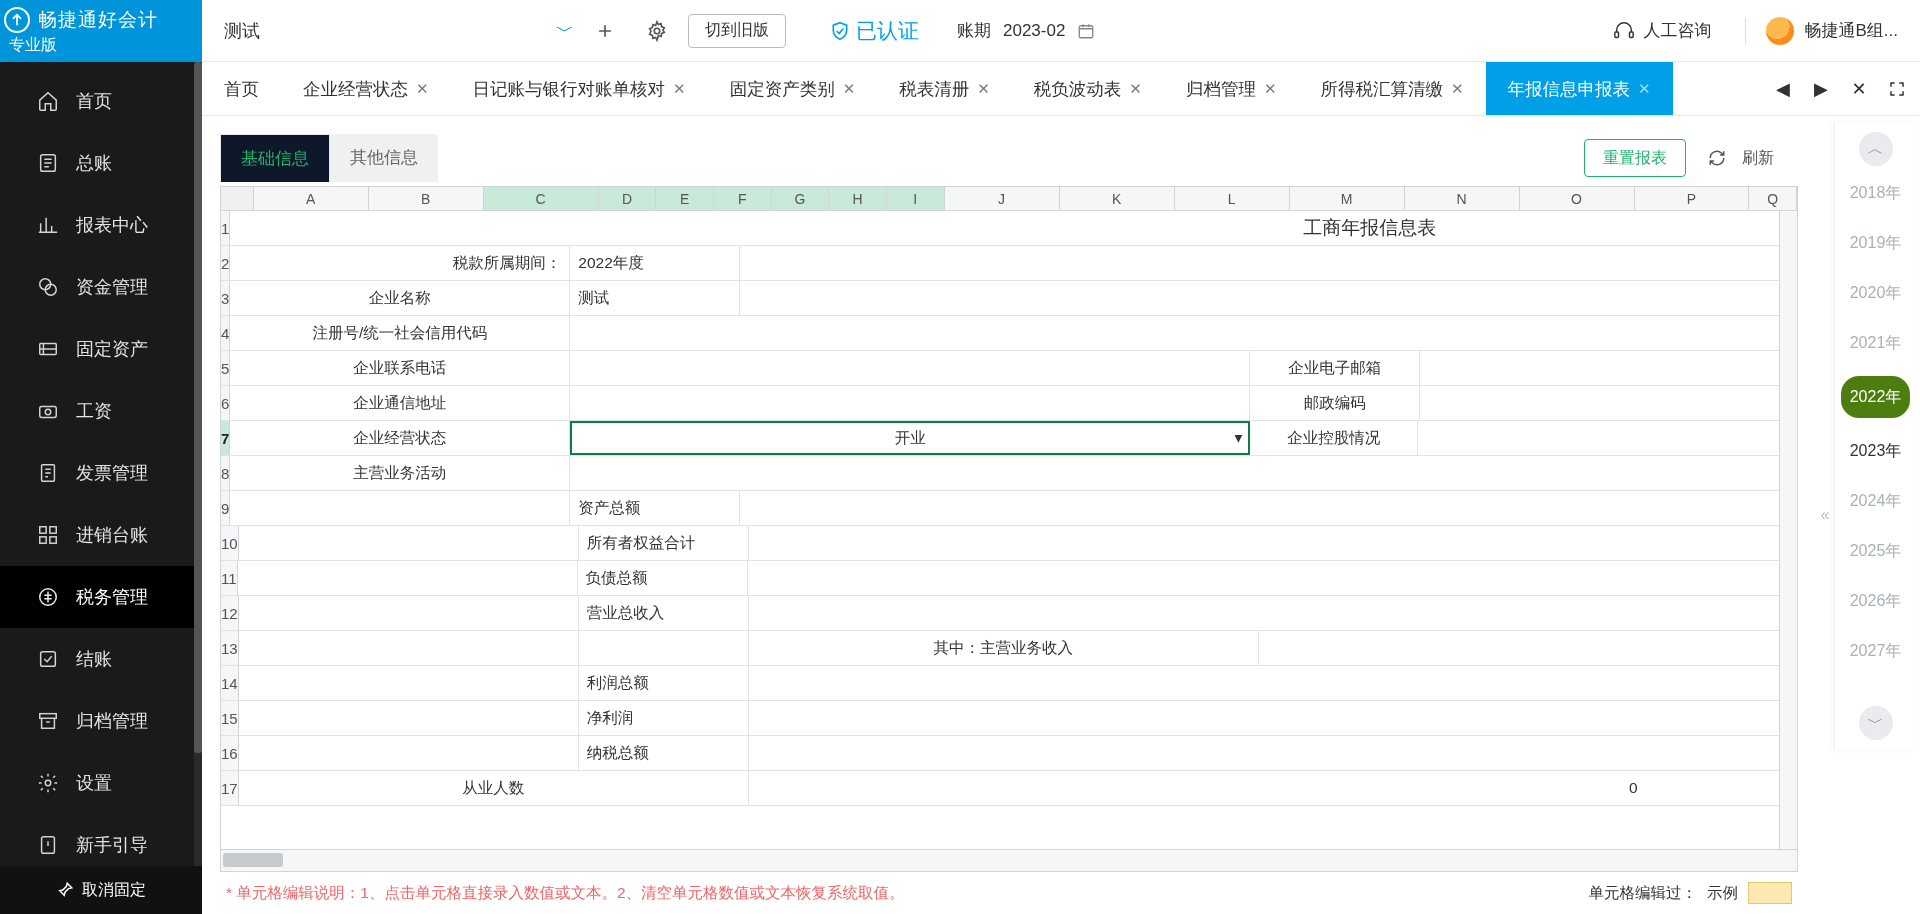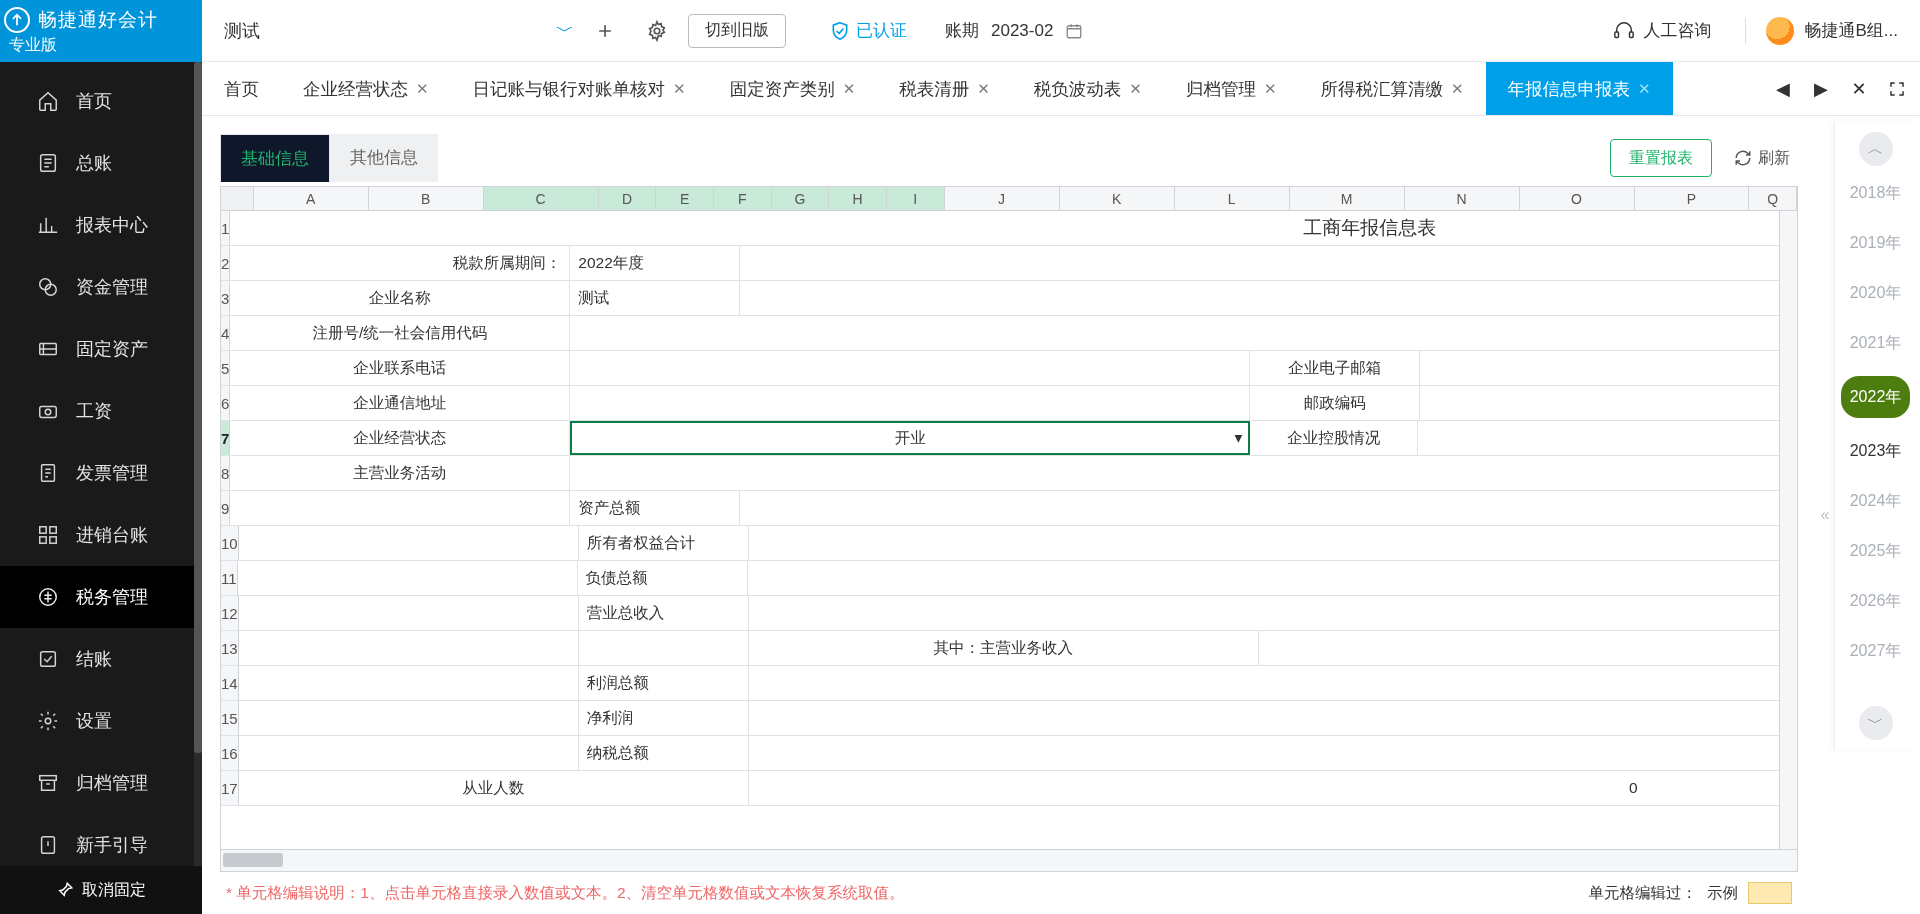--- a/index.html
+++ b/index.html
@@ -17,21 +17,21 @@
 .nav-icon{width:24px;height:24px;display:flex;align-items:center;justify-content:center;font-size:20px;opacity:.92}
 .pin-row{height:48px;display:flex;align-items:center;justify-content:center;gap:8px;color:#fff;font-size:16px;background:#111}
 .sidebar-scroll{width:8px;background:#2a2a2a;position:absolute;left:194px;top:62px;bottom:48px}
 .sidebar-thumb{width:8px;background:#555;height:86%;border-radius:3px}
 .main{flex:1;display:flex;flex-direction:column;min-width:0;background:#fff}
 .topbar{height:62px;border-bottom:1px solid #e5e7ea;display:flex;align-items:center;padding:0 22px;gap:10px}
 .account-select{width:350px;height:34px;display:flex;align-items:center;justify-content:space-between;font-size:18px;color:#333;cursor:pointer}
 .chev-dn-lg{color:#0095db;font-size:18px}
 .top-icon{width:26px;height:26px;display:flex;align-items:center;justify-content:center;color:#555;font-size:20px;cursor:pointer;margin:0 8px}
 .btn-outline{height:34px;border:1px solid #bbb;border-radius:4px;padding:0 16px;font-size:16px;color:#333;background:#fff;cursor:pointer;display:flex;align-items:center}
-.verified{display:flex;align-items:center;gap:6px;color:#00a0e9;font-size:17px;font-weight:500;margin-left:34px}
+.verified{display:flex;align-items:center;gap:6px;color:#00a0e9;font-size:21px;font-weight:500;margin-left:34px}
 .verified-icon{width:20px;height:20px;color:#00a0e9}
 .period{display:flex;align-items:center;gap:12px;margin-left:28px;font-size:17px;color:#333}
 .cal-icon{color:#888}
 .spacer{flex:1}
 .consult{display:flex;align-items:center;gap:8px;font-size:17px;color:#333;cursor:pointer;margin-right:14px}
 .divider{width:1px;height:26px;background:#ddd;margin:0 10px}
 .user{display:flex;align-items:center;gap:10px;font-size:17px;color:#333;cursor:pointer}
 .avatar{width:28px;height:28px;background:radial-gradient(circle at 40% 35%, #ffb84d 0 50%, #ff8c1a 50%);border-radius:50%}
 .tabs{height:54px;display:flex;align-items:stretch;background:#fff;border-bottom:1px solid #e5e7ea}
 .tab{display:flex;align-items:center;padding:0 22px;font-size:17.5px;color:#333;cursor:pointer;gap:8px;white-space:nowrap}
@@ -39,21 +39,21 @@
 .tab-close{font-size:15px;opacity:.65}
 .tabs-ctrl{display:flex;align-items:center;padding:0 4px}
 .tabs-btn{width:38px;height:54px;display:flex;align-items:center;justify-content:center;font-size:18px;color:#333;cursor:pointer}
 .page{flex:1;display:flex;min-height:0}
 .page-main{flex:1;display:flex;flex-direction:column;padding:18px 0 0 0;min-width:0;position:relative}
 .subtabs-row{display:flex;align-items:center;padding:0 18px}
 .subtabs{display:flex}
 .subtab{padding:12px 20px;font-size:17px;color:#666;cursor:pointer;background:#eef0f2}
 .subtab.active{color:#20b26c;background:#0f172a;border:1px solid #e5e7ea;border-bottom:none;position:relative}
 .btn-reset{margin-left:auto;height:38px;border:1px solid #20b26c;color:#20b26c;background:#fff;border-radius:4px;padding:0 18px;font-size:16px;cursor:pointer}
-.refresh{display:flex;align-items:center;gap:6px;color:#555;font-size:16px;margin-left:22px;cursor:pointer;margin-right:8px}
+.refresh{display:flex;align-items:center;gap:16px;color:#555;font-size:16px;margin-left:22px;cursor:pointer;margin-right:24px}
 .sheet-wrap{flex:1;margin:4px 18px 0 18px;border:1px solid #d0d3d8;display:flex;flex-direction:column;min-height:0;position:relative;background:#fff}
 .col-headers{display:flex;height:24px;background:#f5f6f7;border-bottom:1px solid #d0d3d8;color:#555;font-size:14px}
 .rowh{width:48px;border-right:1px solid #d0d3d8;background:#eef0f2}
 .ch{border-right:1px solid #d0d3d8;display:flex;align-items:center;justify-content:center}
 .ch.sel{background:#c9ead8}
 .grid{flex:1;overflow:hidden;position:relative}
 .row{display:flex;height:35px;border-bottom:1px solid #e0e2e5}
 .rh{width:48px;background:#f5f6f7;border-right:1px solid #d0d3d8;display:flex;align-items:center;justify-content:center;font-size:15px;color:#555}
 .rh.sel{background:#c9ead8;font-weight:600;color:#222}
 .cells{flex:1;display:flex;position:relative}
@@ -183,34 +183,34 @@
             <svg width="22" height="22" viewBox="0 0 24 24" fill="none" stroke="currentColor" stroke-width="1.6">
               <rect x="4" y="4" width="16" height="16" rx="2"></rect>
               <path d="M8 12l3 3 5-6"></path>
             </svg>
           </span>
           <span>结账</span>
         </div>
         <div class="nav-item">
           <span class="nav-icon">
             <svg width="22" height="22" viewBox="0 0 24 24" fill="none" stroke="currentColor" stroke-width="1.6">
+              <rect x="3" y="4" width="18" height="5"></rect>
+              <path d="M5 9v11h14V9M10 13h4"></path>
+            </svg>
+          </span>
+          <span>归档管理</span>
+        </div>
+        <div class="nav-item">
+          <span class="nav-icon">
+            <svg width="22" height="22" viewBox="0 0 24 24" fill="none" stroke="currentColor" stroke-width="1.6">
               <circle cx="12" cy="12" r="3"></circle>
               <path d="M12 2v3M12 19v3M4.2 4.2l2.1 2.1M17.7 17.7l2.1 2.1M2 12h3M19 12h3M4.2 19.8l2.1-2.1M17.7 6.3l2.1-2.1"></path>
             </svg>
           </span>
           <span>设置</span>
-        </div>
-        <div class="nav-item">
-          <span class="nav-icon">
-            <svg width="22" height="22" viewBox="0 0 24 24" fill="none" stroke="currentColor" stroke-width="1.6">
-              <rect x="3" y="4" width="18" height="5"></rect>
-              <path d="M5 9v11h14V9M10 13h4"></path>
-            </svg>
-          </span>
-          <span>归档管理</span>
         </div>
         <div class="nav-item">
           <span class="nav-icon">
             <svg width="22" height="22" viewBox="0 0 24 24" fill="none" stroke="currentColor" stroke-width="1.6">
               <rect x="5" y="3" width="14" height="18" rx="2"></rect>
               <path d="M12 8v5M12 16h.01"></path>
             </svg>
           </span>
           <span>新手引导</span>
         </div>

